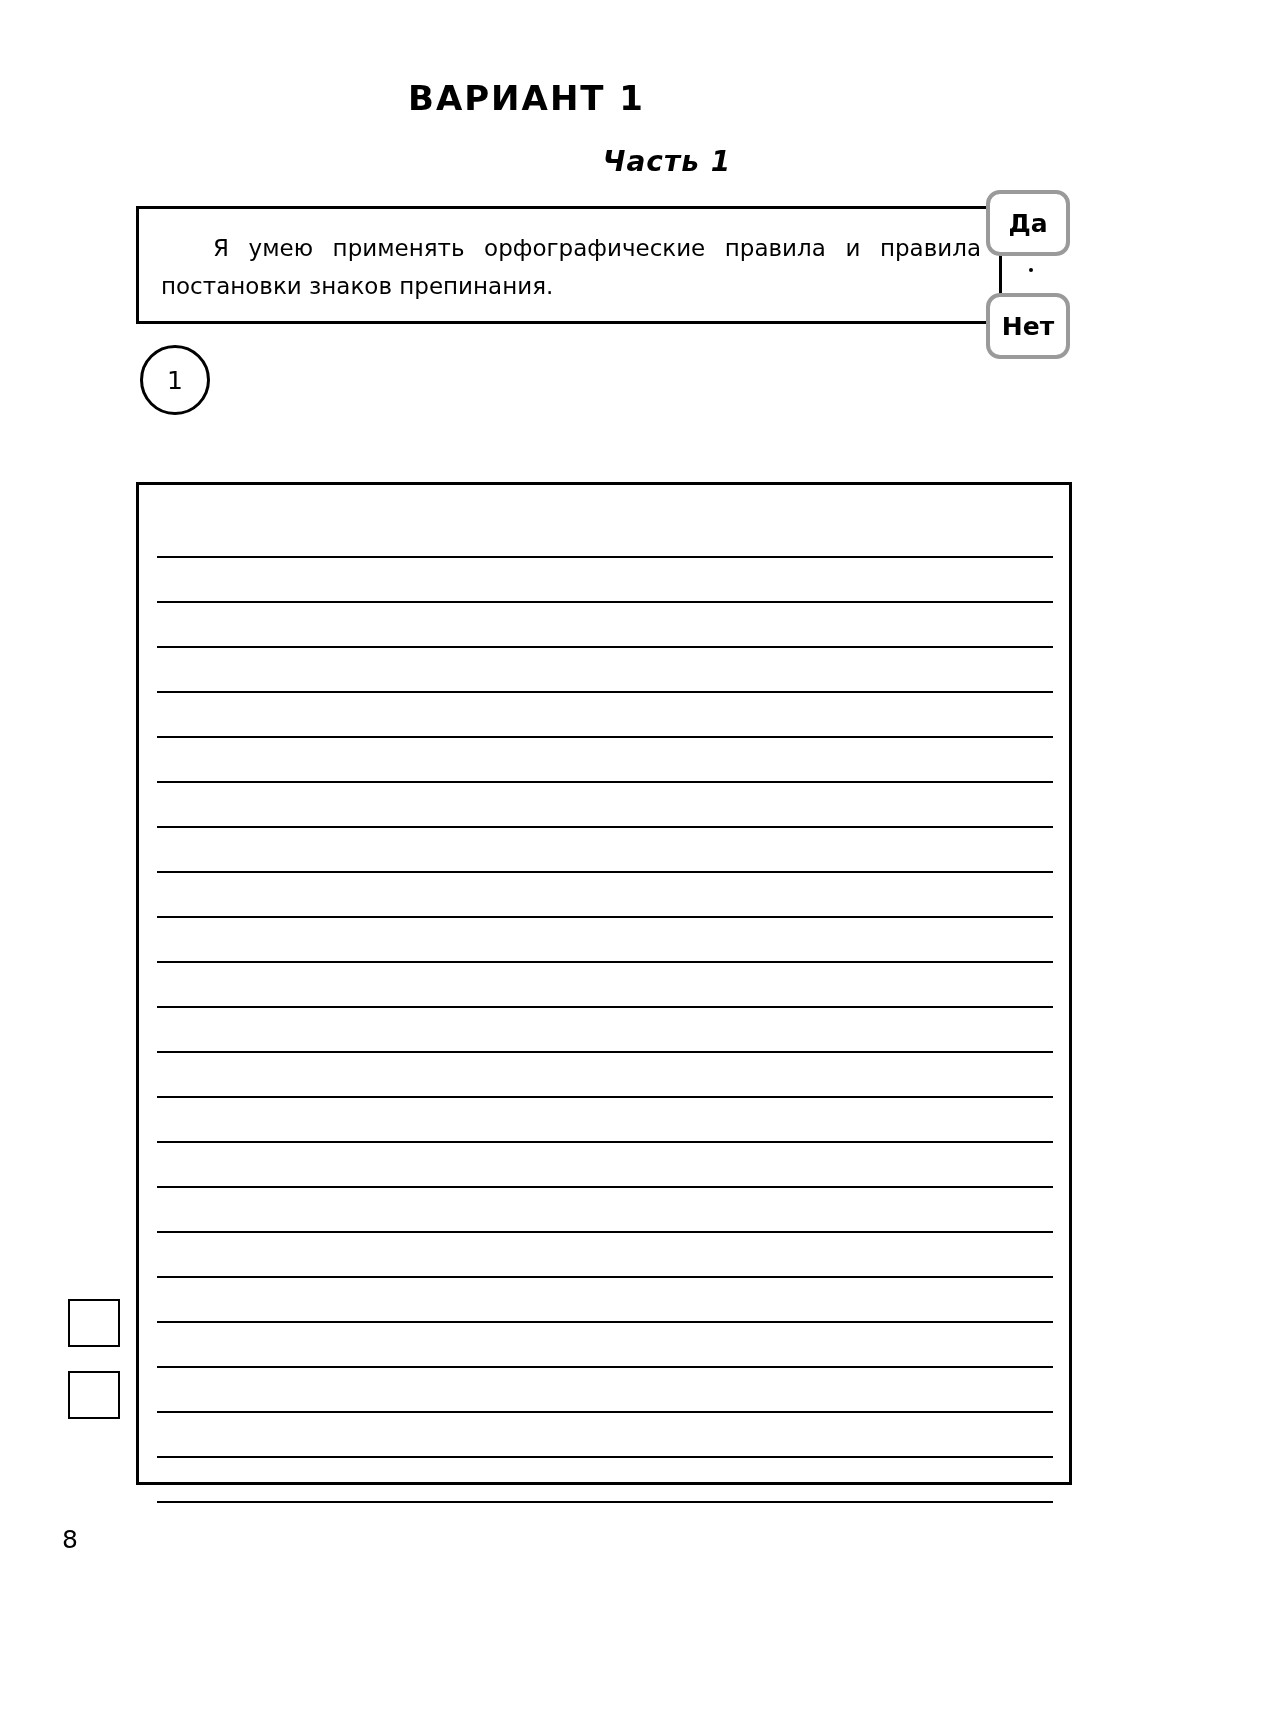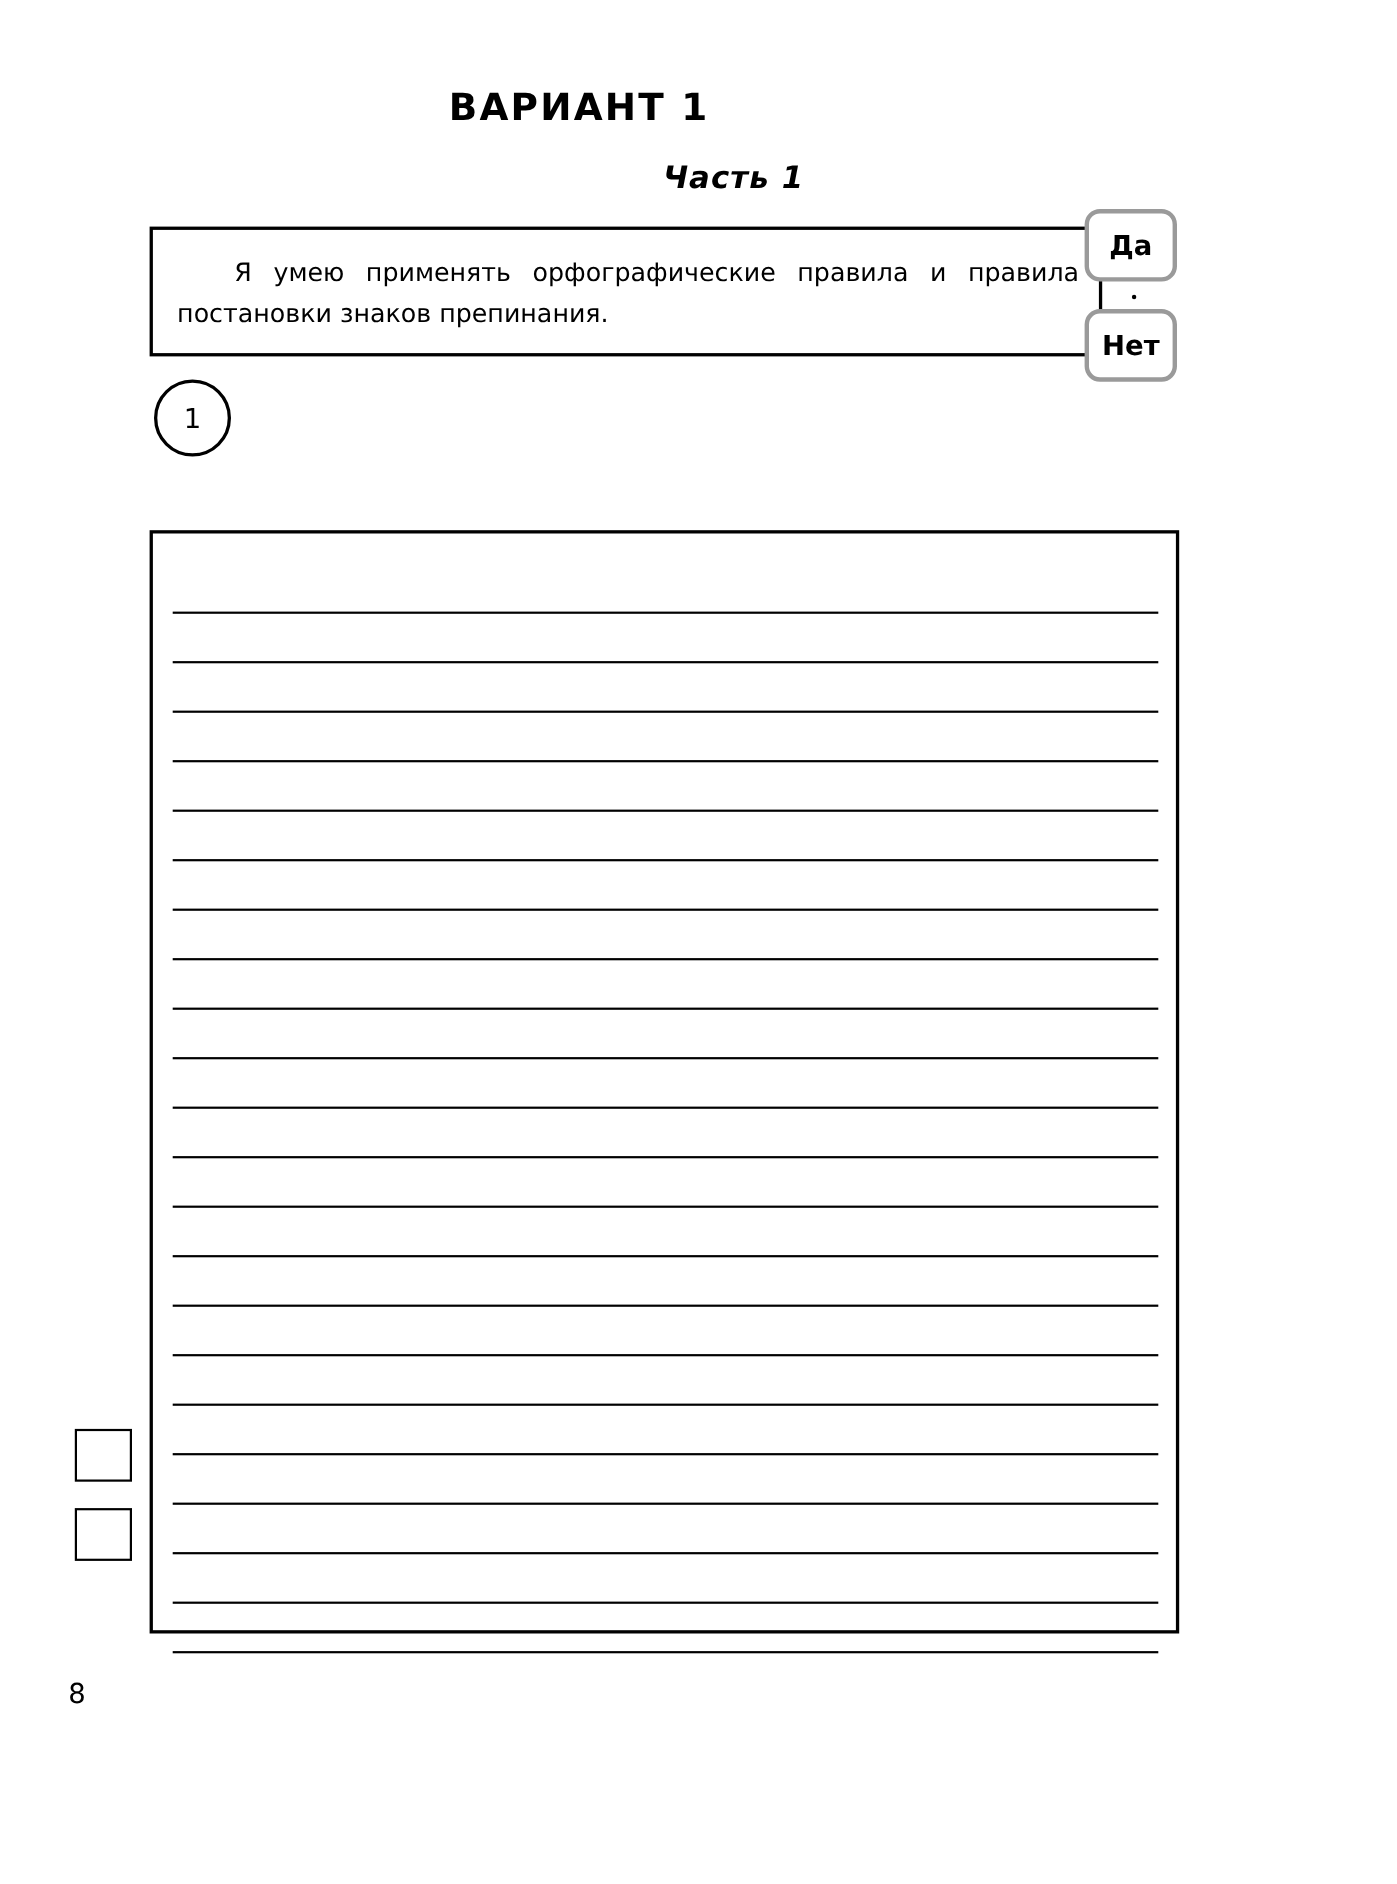--- a/index.html
+++ b/index.html
@@ -81,21 +81,21 @@
     background: #fff;
     box-sizing: border-box;
     display: flex;
     align-items: center;
     justify-content: center;
     font-size: 25px;
     font-weight: bold;
     color: #000;
   }
   .chip-yes { left: 986px; top: 190px; }
-  .chip-no  { left: 986px; top: 281px; }
+  .chip-no  { left: 986px; top: 293px; }
 
   .chip-dot {
     position: absolute;
     left: 1029px;
     top: 268px;
     width: 4px;
     height: 4px;
     background: #000;
     border-radius: 50%;
   }

